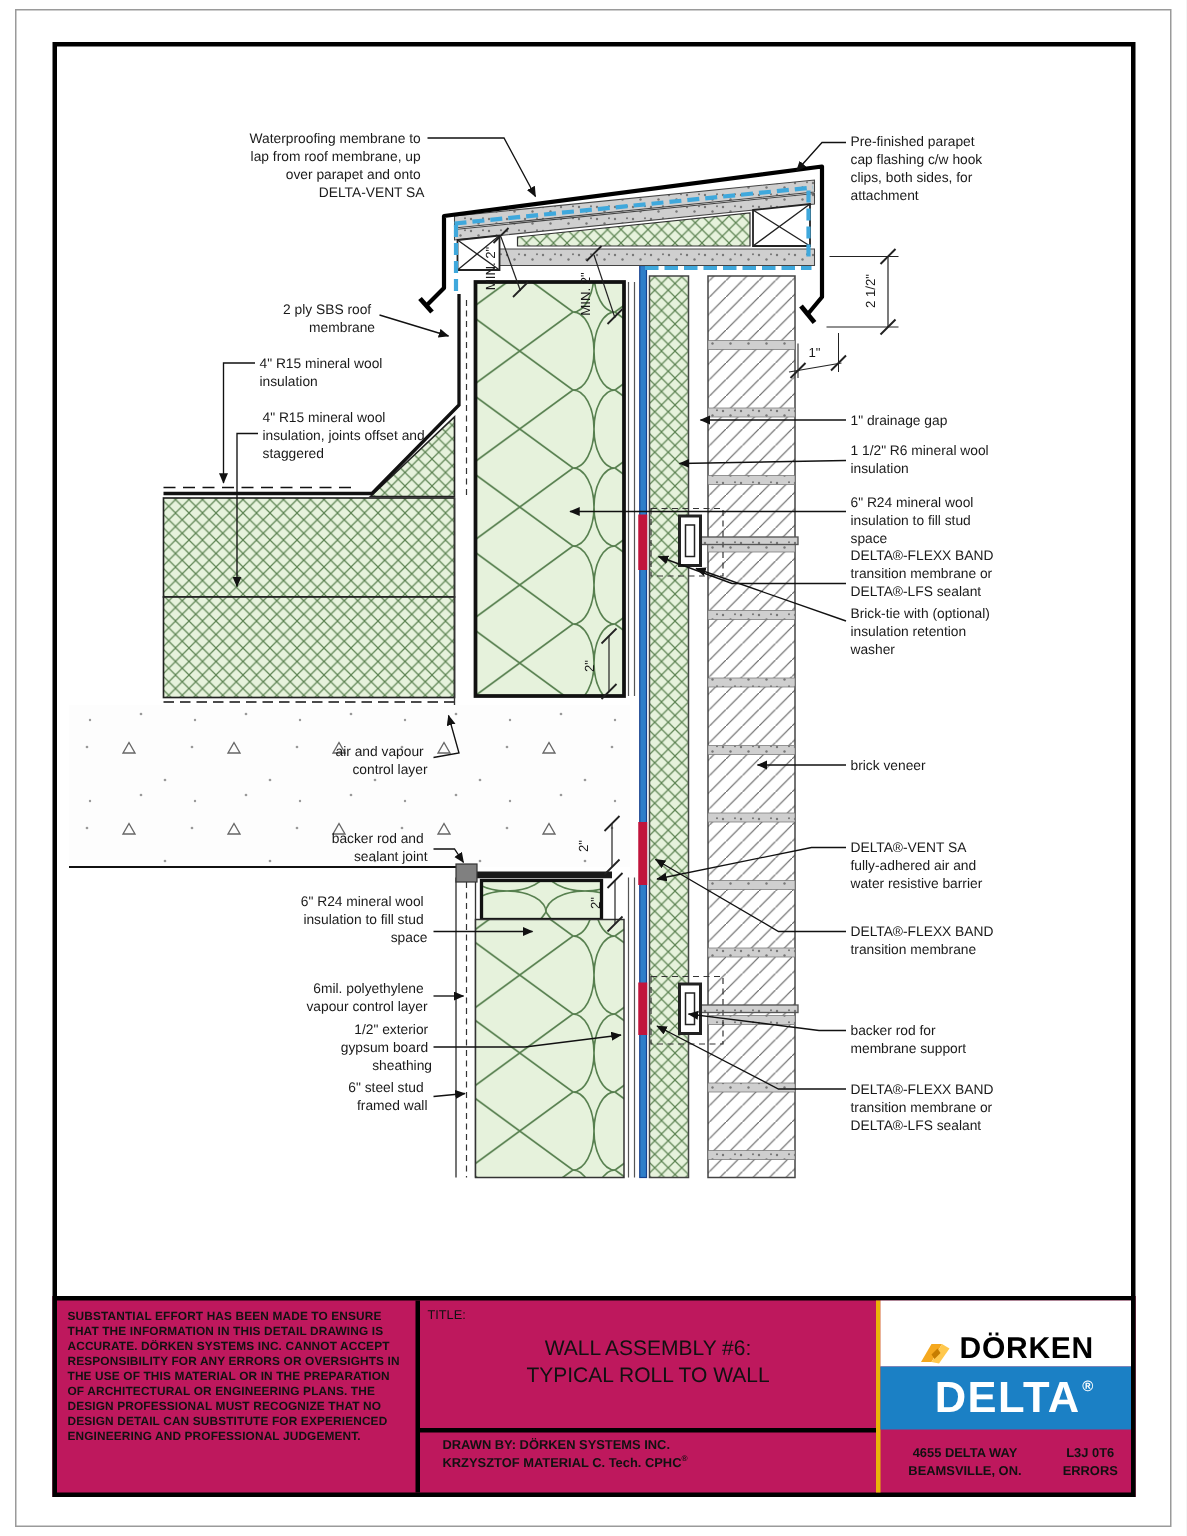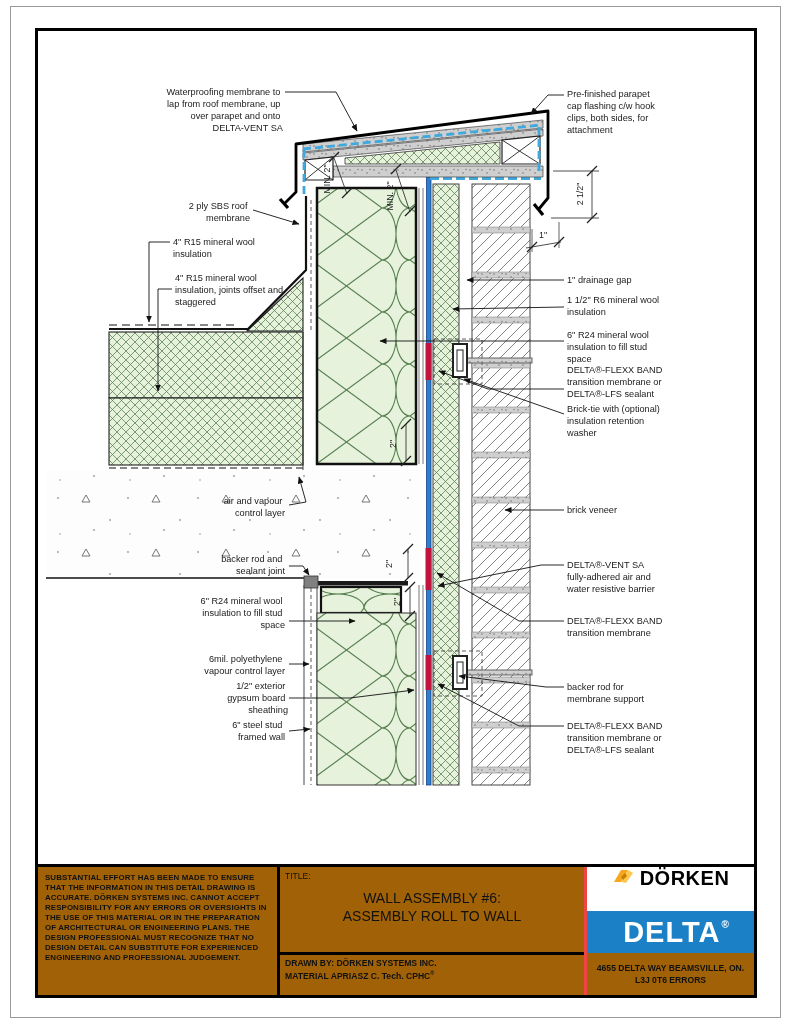--- a/index.html
+++ b/index.html
@@ -4,38 +4,38 @@
 <style>
   html,body{margin:0;padding:0;background:#eee;}
   #page{position:relative;width:791px;height:1024px;background:#fff;overflow:hidden;
         font-family:"Liberation Sans",sans-serif;color:#111;}
   #outer-thin{position:absolute;left:10px;top:6px;width:769px;height:1010px;border:1px solid #9a9a9a;}
   #main-border{position:absolute;left:35px;top:28px;width:716px;height:964px;border:3px solid #000;pointer-events:none;}
   #draw{position:absolute;left:0;top:0;}
   svg text{font-family:"Liberation Sans",sans-serif;font-size:9.2px;fill:#1a1a1a;}
   svg text.dim{font-size:8.8px;}
   
-  #titleblock{position:absolute;left:35px;top:864px;width:716px;height:128px;background:#a16207;
+  #titleblock{position:absolute;left:35px;top:864px;width:716px;height:128px;background:#be185d;
               border:3px solid #000;display:flex;box-sizing:content-box;}
   .tb-cell{box-sizing:border-box;height:100%;}
   #tb-left{width:242px;border-right:3px solid #000;padding:6px 7px;}
   #tb-left p{margin:0;font-size:7.9px;font-weight:bold;line-height:1.27;letter-spacing:.1px;}
-  #tb-mid{width:307px;border-right:3px solid #ef4444;display:flex;flex-direction:column;}
+  #tb-mid{width:307px;border-right:3px solid #eab308;display:flex;flex-direction:column;}
   #tb-title-area{flex:1;position:relative;}
   #tb-title-label{position:absolute;left:5px;top:4px;font-size:8.5px;}
   #tb-title-lines{position:absolute;left:0;right:0;top:22px;text-align:center;font-size:14px;line-height:1.32;}
-  #tb-drawn{border-top:3px solid #000;height:34px;padding:3px 5px;font-size:8.6px;font-weight:bold;line-height:1.35;}
+  #tb-drawn{border-top:3px solid #000;height:34px;padding:3px 15px;font-size:8.6px;font-weight:bold;line-height:1.35;}
   #tb-drawn sup{font-size:5.5px;}
   #tb-right{width:167px;display:flex;flex-direction:column;}
-  #tb-logo-row{height:44px;display:flex;align-items:flex-start;justify-content:center;gap:4px;background:#fff;}
+  #tb-logo-row{height:44px;display:flex;align-items:flex-end;justify-content:center;gap:4px;background:#fff;}
   #dorken-word{font-size:20px;font-weight:bold;letter-spacing:.5px;color:#000;}
   #delta-band{height:42px;background:#1b80c5;display:flex;align-items:center;justify-content:center;padding-left:12px;}
   #delta-word{color:#fff;font-size:29px;font-weight:bold;letter-spacing:1px;line-height:1;}
   #delta-word sup{font-size:10px;vertical-align:14px;margin-left:1px;}
-  #tb-address{flex:1;display:flex;flex-direction:column;align-items:center;justify-content:center;
+  #tb-address{flex:1;display:flex;flex-direction:row;align-items:center;justify-content:center;
               font-size:8.6px;font-weight:bold;line-height:1.45;text-align:center;}
 </style>
 </head>
 <body>
 
 <div id="page">
   <div id="outer-thin"></div>
 
   <svg id="draw" width="791" height="1024" viewBox="0 0 791 1024">
     <defs>
@@ -369,26 +369,26 @@
 
   <div id="titleblock">
     <div id="tb-left" class="tb-cell">
       <p>SUBSTANTIAL EFFORT HAS BEEN MADE TO ENSURE THAT THE INFORMATION IN THIS DETAIL DRAWING IS ACCURATE. DÖRKEN SYSTEMS INC. CANNOT ACCEPT RESPONSIBILITY FOR ANY ERRORS OR OVERSIGHTS IN THE USE OF THIS MATERIAL OR IN THE PREPARATION OF ARCHITECTURAL OR ENGINEERING PLANS. THE DESIGN PROFESSIONAL MUST RECOGNIZE THAT NO DESIGN DETAIL CAN SUBSTITUTE FOR EXPERIENCED ENGINEERING AND PROFESSIONAL JUDGEMENT.</p>
     </div>
     <div id="tb-mid" class="tb-cell">
       <div id="tb-title-area">
         <span id="tb-title-label">TITLE:</span>
         <div id="tb-title-lines">
           <div>WALL ASSEMBLY #6:</div>
-          <div>ASSEMBLY ROLL TO WALL</div>
+          <div>TYPICAL ROLL TO WALL</div>
         </div>
       </div>
       <div id="tb-drawn">
         <div>DRAWN BY: DÖRKEN SYSTEMS INC.</div>
-        <div><span>MATERIAL APRIASZ C. Tech. CPHC</span><sup>®</sup></div>
+        <div><span>KRZYSZTOF MATERIAL C. Tech. CPHC</span><sup>®</sup></div>
       </div>
     </div>
     <div id="tb-right" class="tb-cell">
       <div id="tb-logo-row">
         <svg width="24" height="18" viewBox="0 0 24 18">
           <polygon points="2,15 9,3 16,3 9,15" fill="#f5a81e"></polygon>
           <polygon points="9,15 16,3 21,6 14,16" fill="#ffc84d"></polygon>
           <polygon points="9,10 13,6 15,9 11,13" fill="#c77d00"></polygon>
         </svg>
         <span id="dorken-word">DÖRKEN</span>

